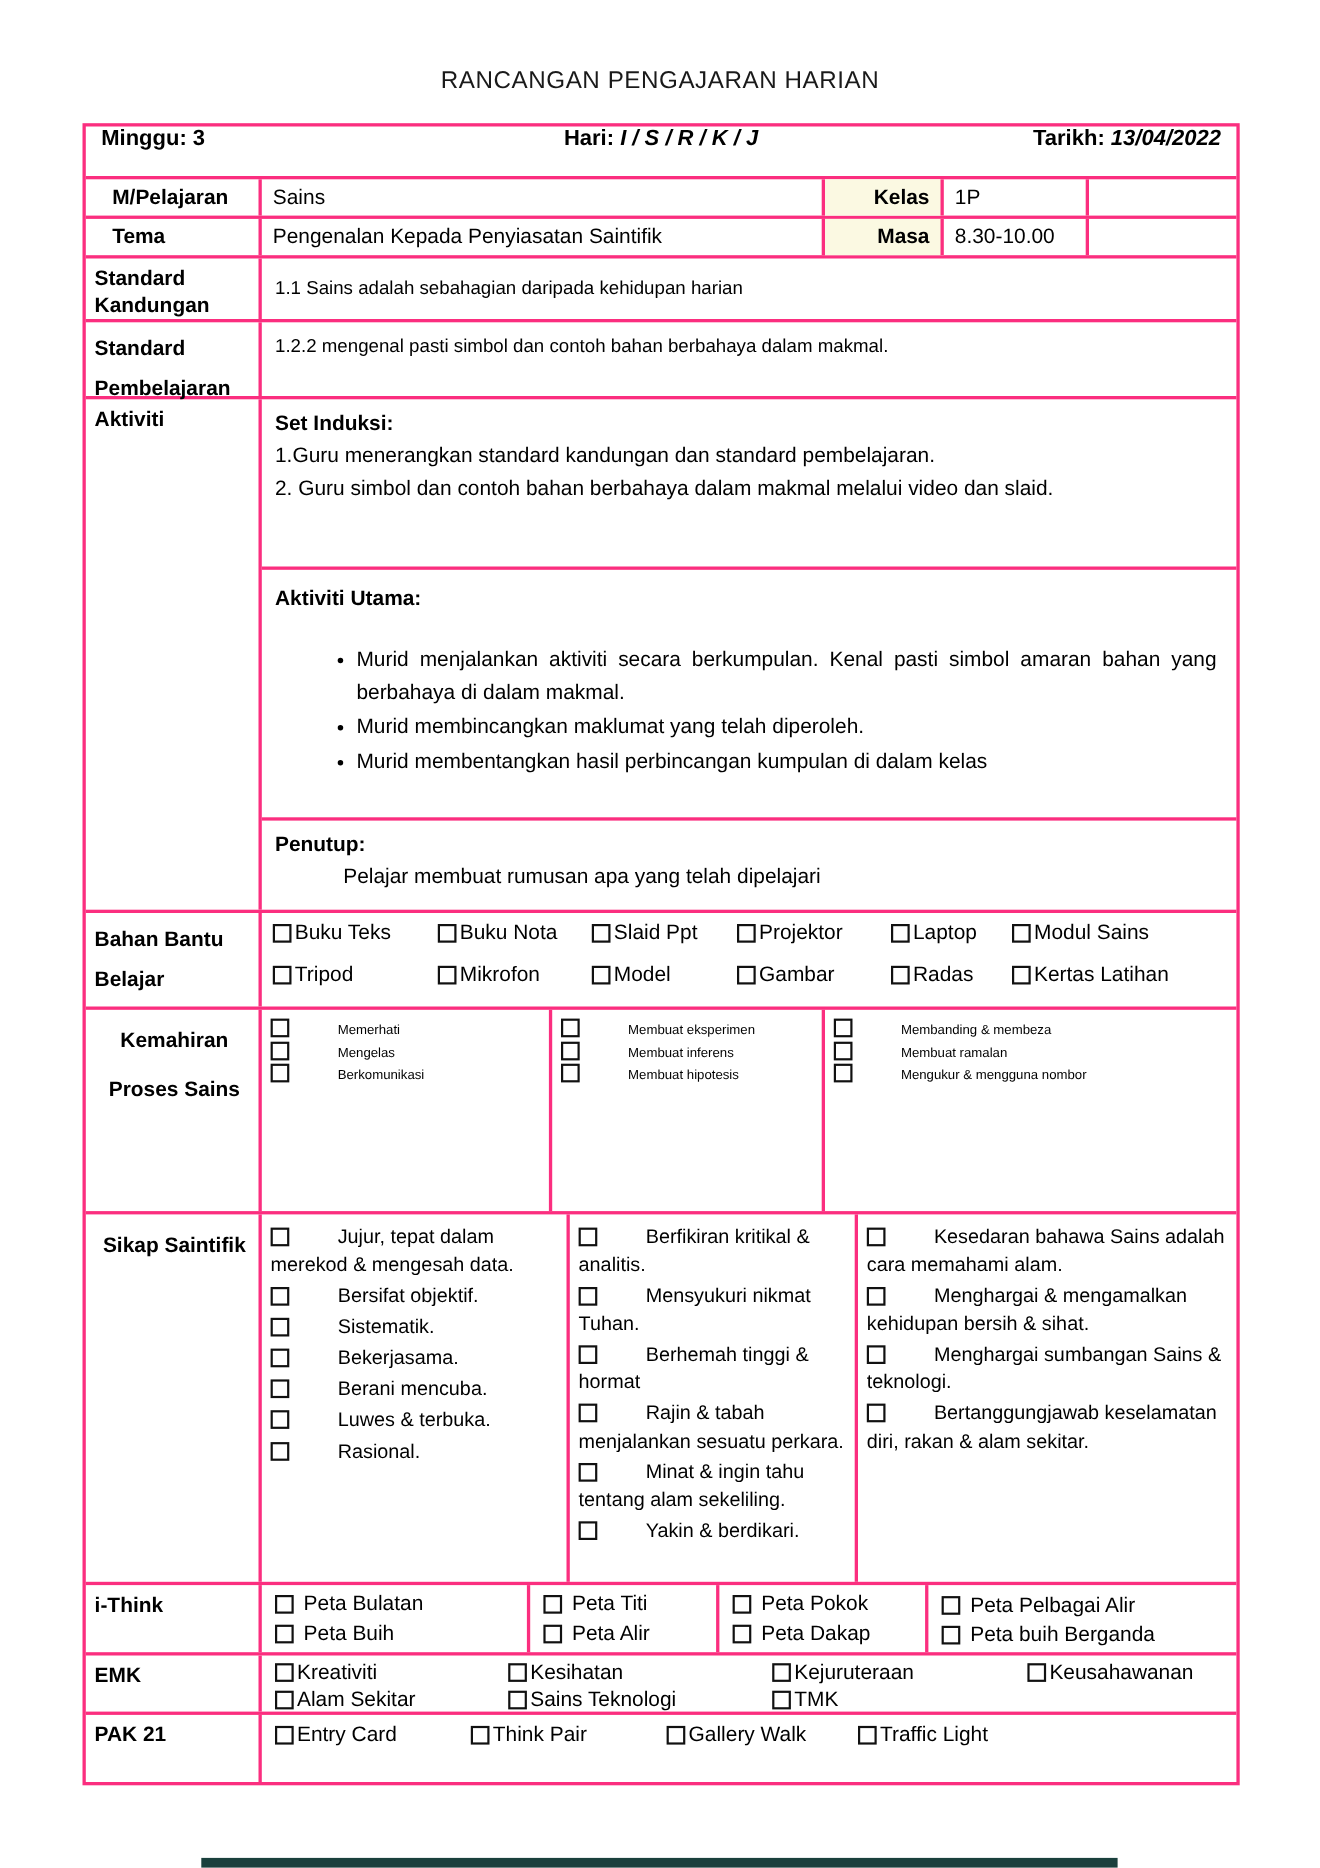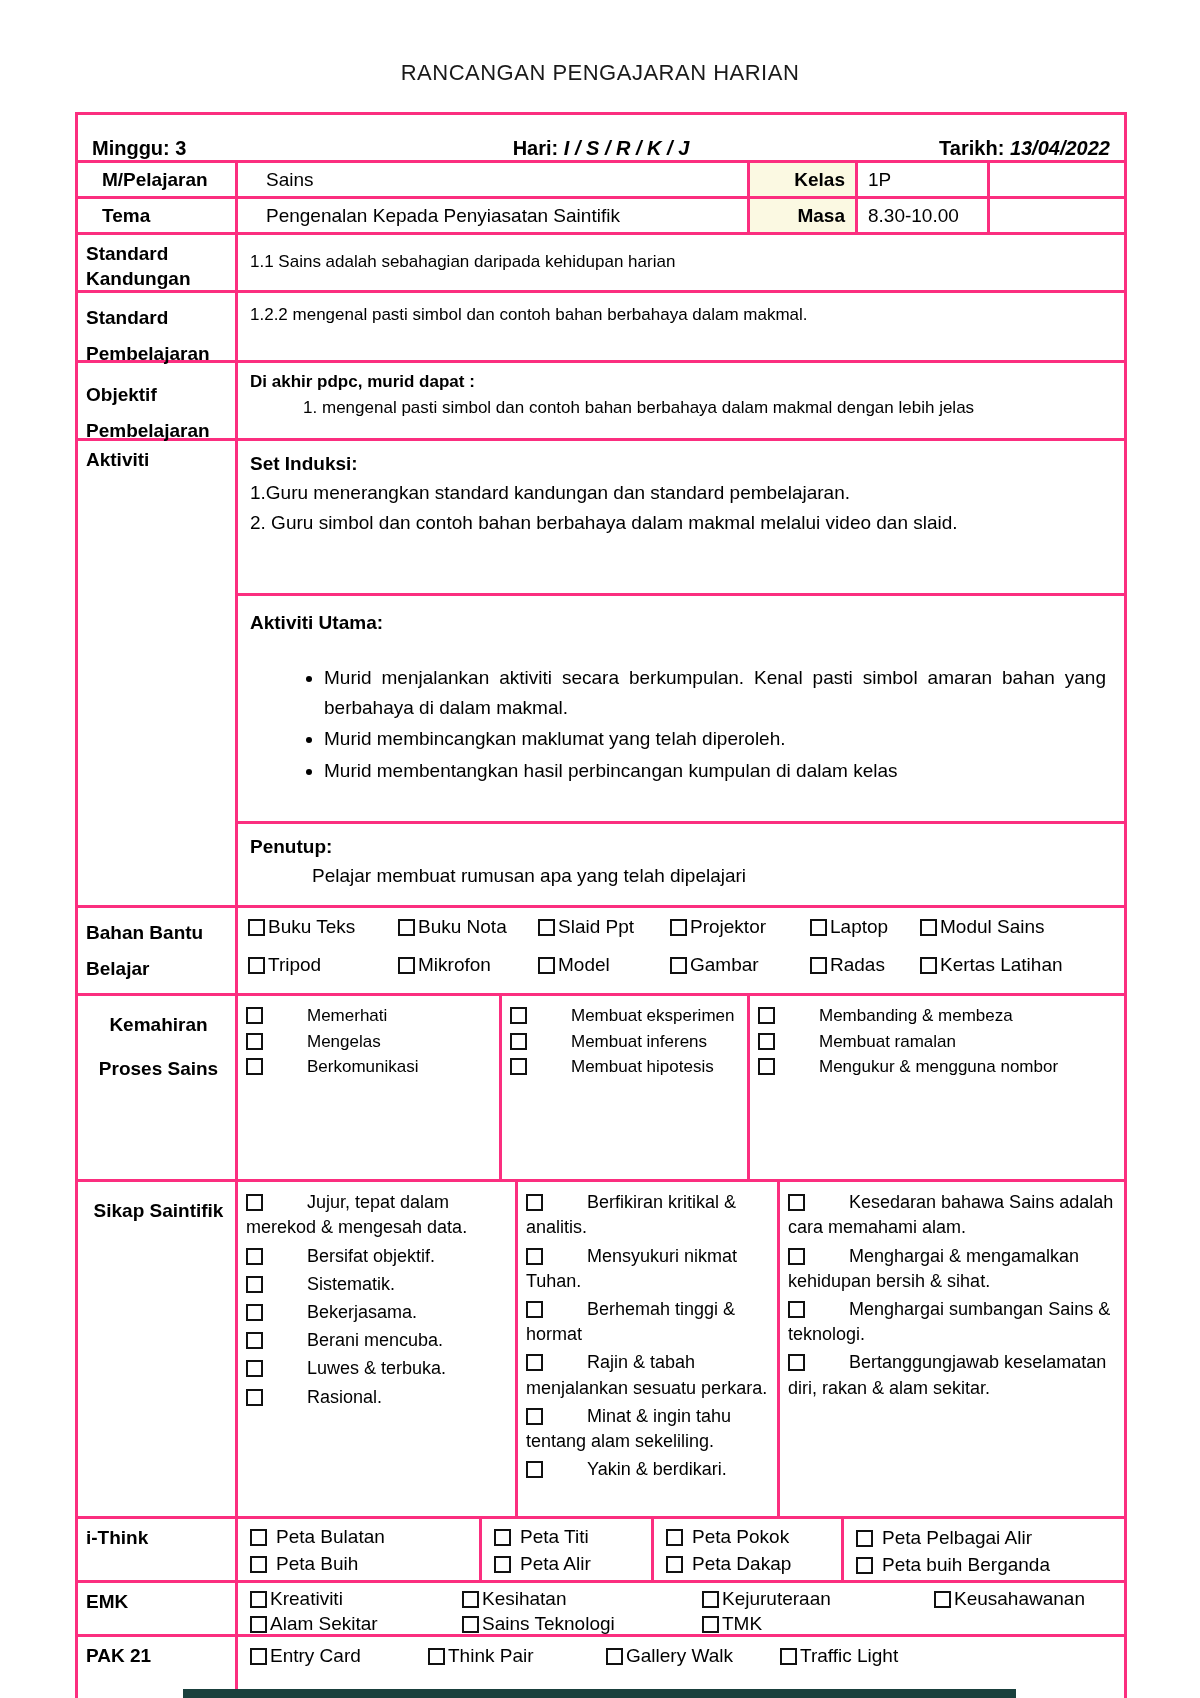--- a/index.html
+++ b/index.html
@@ -26,29 +26,29 @@
   .lbl{
     width:160px;flex:0 0 160px;border-right:3px solid var(--pink);
     font-weight:bold;font-size:19px;padding:7px 4px 6px 8px;line-height:1.3;
   }
   .lbl.center{display:flex;align-items:center;padding-left:24px;}
   .lbl.wide{line-height:1.9;}
   .lbl.xwide{line-height:2.3;text-align:center;}
   .content{flex:1;min-width:0;}
   .pad{padding:7px 12px;}
   
-  .r-head{height:45px;align-items:flex-end;font-size:20px;font-weight:bold;}
+  .r-head{height:45px;align-items:flex-start;font-size:20px;font-weight:bold;}
   .r-head .seg{padding:0 14px;}
   .seg-l{width:32%;}
   .seg-c{width:36%;text-align:center;}
   .seg-r{width:32%;text-align:right;}
   .ital{font-style:italic;}
   
   .r-info{height:36px;align-items:stretch;font-size:19px;}
-  .r-info .val{flex:1;border-right:3px solid var(--pink);display:flex;align-items:center;padding:16px 10px;margin-left:18px;}
+  .r-info .val{flex:1;border-right:3px solid var(--pink);display:flex;align-items:center;padding:16px 10px;}
   .r-info .key{
     flex:0 0 108px;background:var(--cream);font-weight:bold;text-align:right;
     display:flex;align-items:center;justify-content:flex-end;
     padding:0 10px;border-right:3px solid var(--pink);
   }
   .r-info .val2{flex:0 0 132px;border-right:3px solid var(--pink);display:flex;align-items:center;padding:0 10px;}
   .r-info .tail{flex:0 0 134px;}
   .r-sk{height:58px;}
   .r-sp{height:70px;}
   .r-obj{height:78px;}
@@ -80,21 +80,21 @@
   
   .cols{display:flex;align-items:stretch;}
   .col{padding:8px 6px 6px 8px;}
   .col.br{border-right:3px solid var(--pink);}
   .kem-c1{flex:0 0 264px;}
   .kem-c2{flex:0 0 248px;}
   .kem-c3{flex:1;}
   .sik-c1{flex:0 0 280px;}
   .sik-c2{flex:0 0 262px;}
   .sik-c3{flex:1;}
-  .item{font-size:17px;line-height:1.38;margin-bottom:2px;}
+  .item{font-size:12px;line-height:1.38;margin-bottom:2px;}
   .item .gap{display:inline-block;width:44px;}
   .sik .item{font-size:18px;line-height:1.4;margin-bottom:3px;}
   .r-kem{height:186px;}
   .r-sik{height:337px;}
   
   .r-ithink{height:64px;}
   .it-col{padding:6px 4px 4px 12px;display:flex;flex-direction:column;justify-content:center;gap:5px;}
   .it-col.br{border-right:3px solid var(--pink);}
   .it-c1{flex:0 0 244px;}
   .it-c2{flex:0 0 172px;}
@@ -151,30 +151,20 @@
     <div class="row r-sk">
       <div class="lbl">Standard Kandungan</div>
       <div class="content pad small-txt">1.1 Sains adalah sebahagian daripada kehidupan harian</div>
     </div>
 
     <div class="row r-sp">
       <div class="lbl wide">Standard Pembelajaran</div>
       <div class="content pad small-txt" style="align-items:flex-start;padding-top:10px;">1.2.2 mengenal pasti simbol dan contoh bahan berbahaya dalam makmal.</div>
     </div>
 
-    <div class="row r-obj">
-      <div class="lbl wide" style="padding-top:14px;">Objektif Pembelajaran</div>
-      <div class="content pad">
-        <div class="small-txt bold">Di akhir pdpc, murid dapat :</div>
-        <ol class="obj-list">
-
-            <li>mengenal pasti simbol dan contoh bahan berbahaya dalam makmal dengan lebih jelas</li>
-          </ol>
-      </div>
-    </div>
 
     <div class="row">
       <div class="lbl">Aktiviti</div>
       <div class="content akt-stack">
         <div class="sub sub-induksi">
           <div class="bold">Set Induksi:</div>
           <div>
 
               <div>1.Guru menerangkan standard kandungan dan standard pembelajaran.</div>
 

